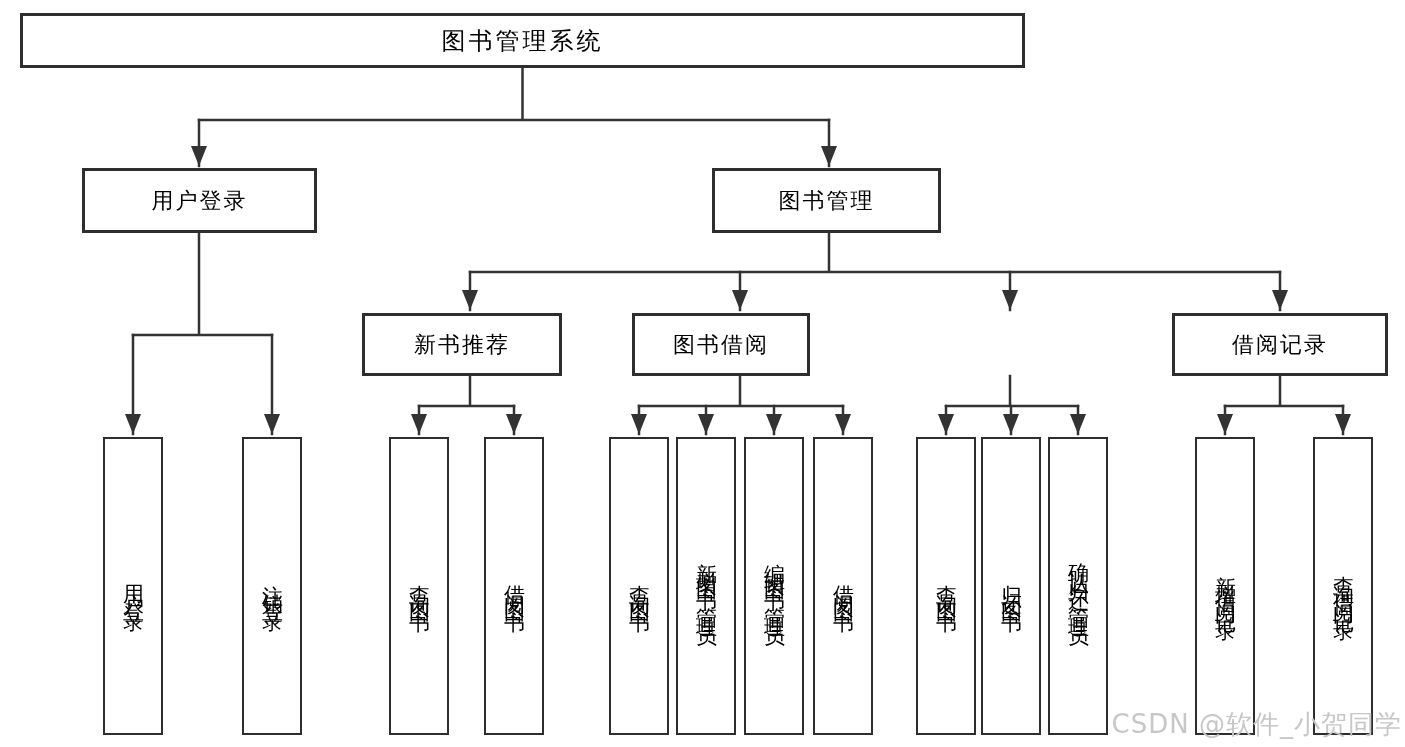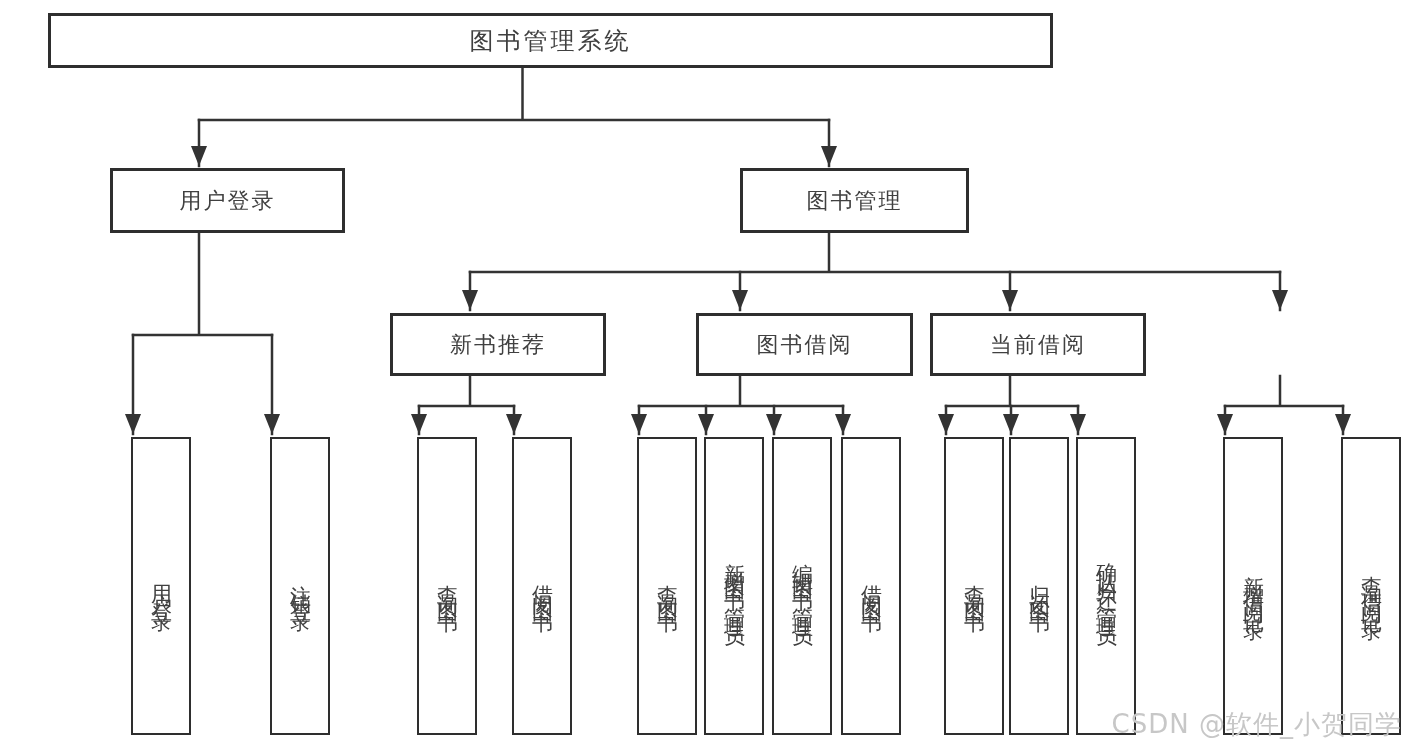--- a/index.html
+++ b/index.html
@@ -10,25 +10,24 @@
     background:#ffffff;
     font-family:"DejaVu Sans","Liberation Sans",sans-serif;
     overflow:hidden;
   }
   .wires { position:absolute; left:0; top:0; width:1405px; height:747px; }
   .node {
     position:absolute;
     background:#ffffff;
     border:3px solid #2e2e2e;
     display:flex; align-items:center; justify-content:center;
-    color:#404040;
+    color:#000000;
     font-size:22px;
     letter-spacing:2px;
     z-index:2;
-    margin-left:28px;
   }
   .node.root { font-size:24px; letter-spacing:3px; }
   .node.leaf { border-width:2px; }
   .leaf .lbl {
     writing-mode:vertical-rl;
     text-orientation:mixed;
     font-size:21px;
     letter-spacing:9px;
     line-height:1;
     white-space:nowrap;
@@ -98,28 +97,28 @@
     <span class="lbl">图书管理系统</span>
   </div>
 
   <div class="node" style="left:82px;top:168px;width:235px;height:65px">
     <span class="lbl">用户登录</span>
   </div>
   <div class="node" style="left:712px;top:168px;width:229px;height:65px">
     <span class="lbl">图书管理</span>
   </div>
 
-  <div class="node" style="left:362px;top:313px;width:216px;height:63px">
+  <div class="node" style="left:362px;top:313px;width:200px;height:63px">
     <span class="lbl">新书推荐</span>
   </div>
-  <div class="node" style="left:668px;top:313px;width:217px;height:63px">
+  <div class="node" style="left:632px;top:313px;width:178px;height:63px">
     <span class="lbl">图书借阅</span>
   </div>
-  <div class="node" style="left:902px;top:313px;width:216px;height:63px">
-    <span class="lbl">当前借阅</span>
+  <div class="node" style="left:1172px;top:313px;width:216px;height:63px">
+    <span class="lbl">借阅记录</span>
   </div>
 
   <div class="node leaf" style="left:103px;top:437px;width:60px;height:298px">
     <span class="lbl">用户登录</span>
   </div>
   <div class="node leaf" style="left:242px;top:437px;width:60px;height:298px">
     <span class="lbl">注销登录</span>
   </div>
 
   <div class="node leaf" style="left:389px;top:437px;width:60px;height:298px">

